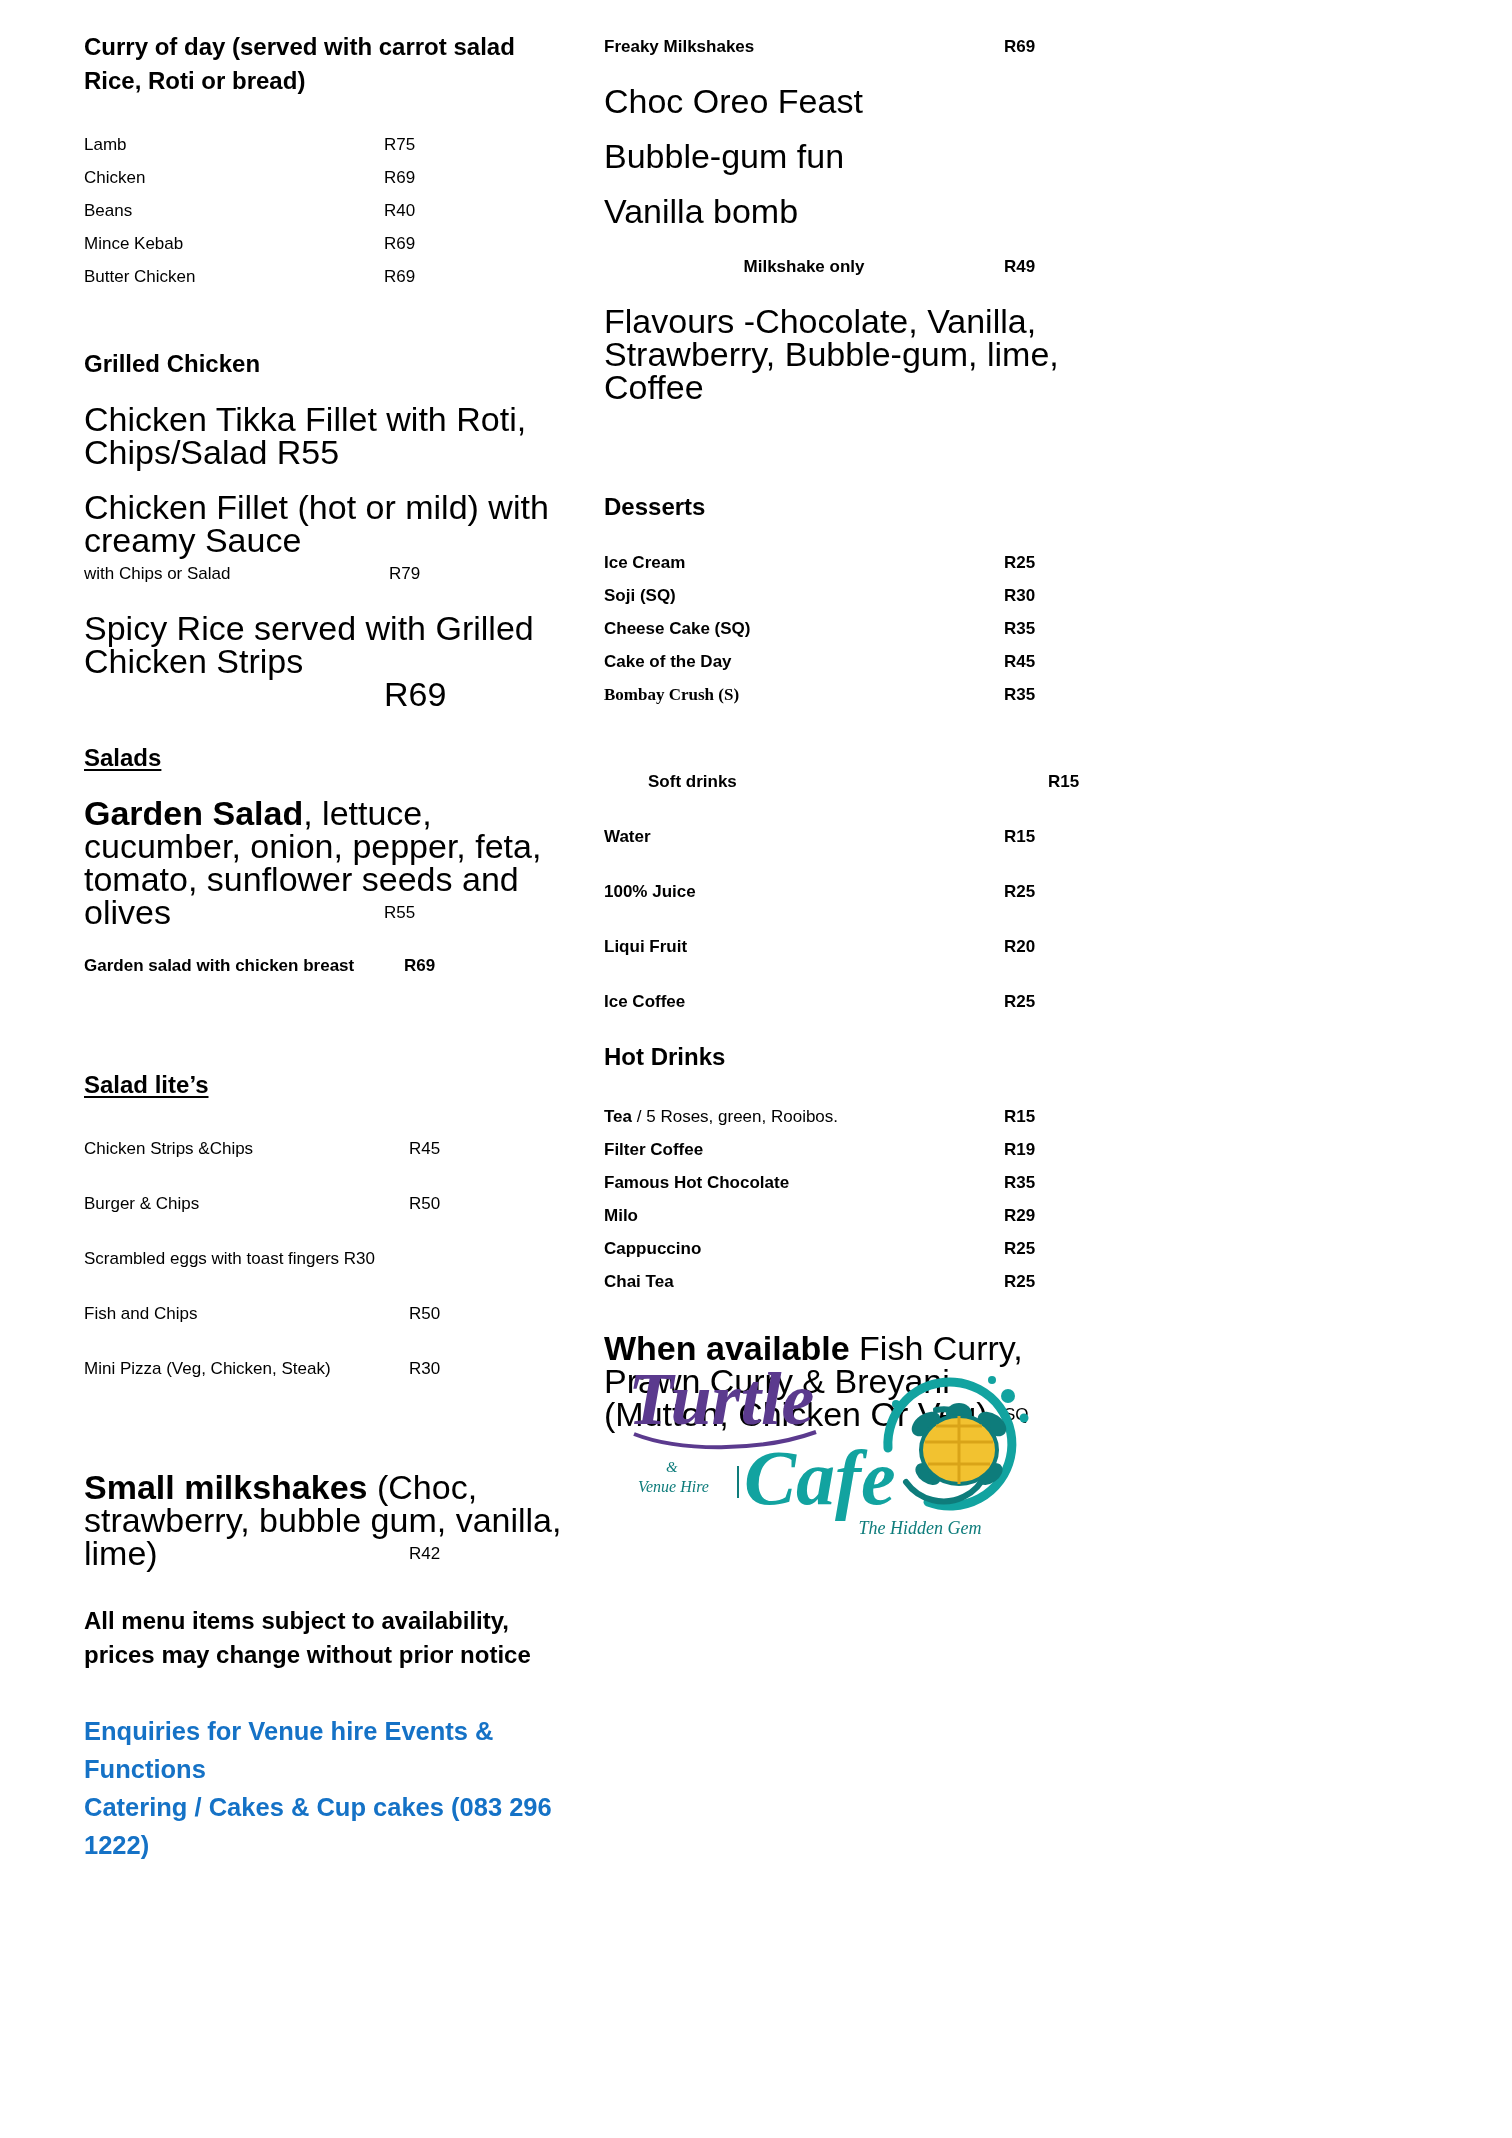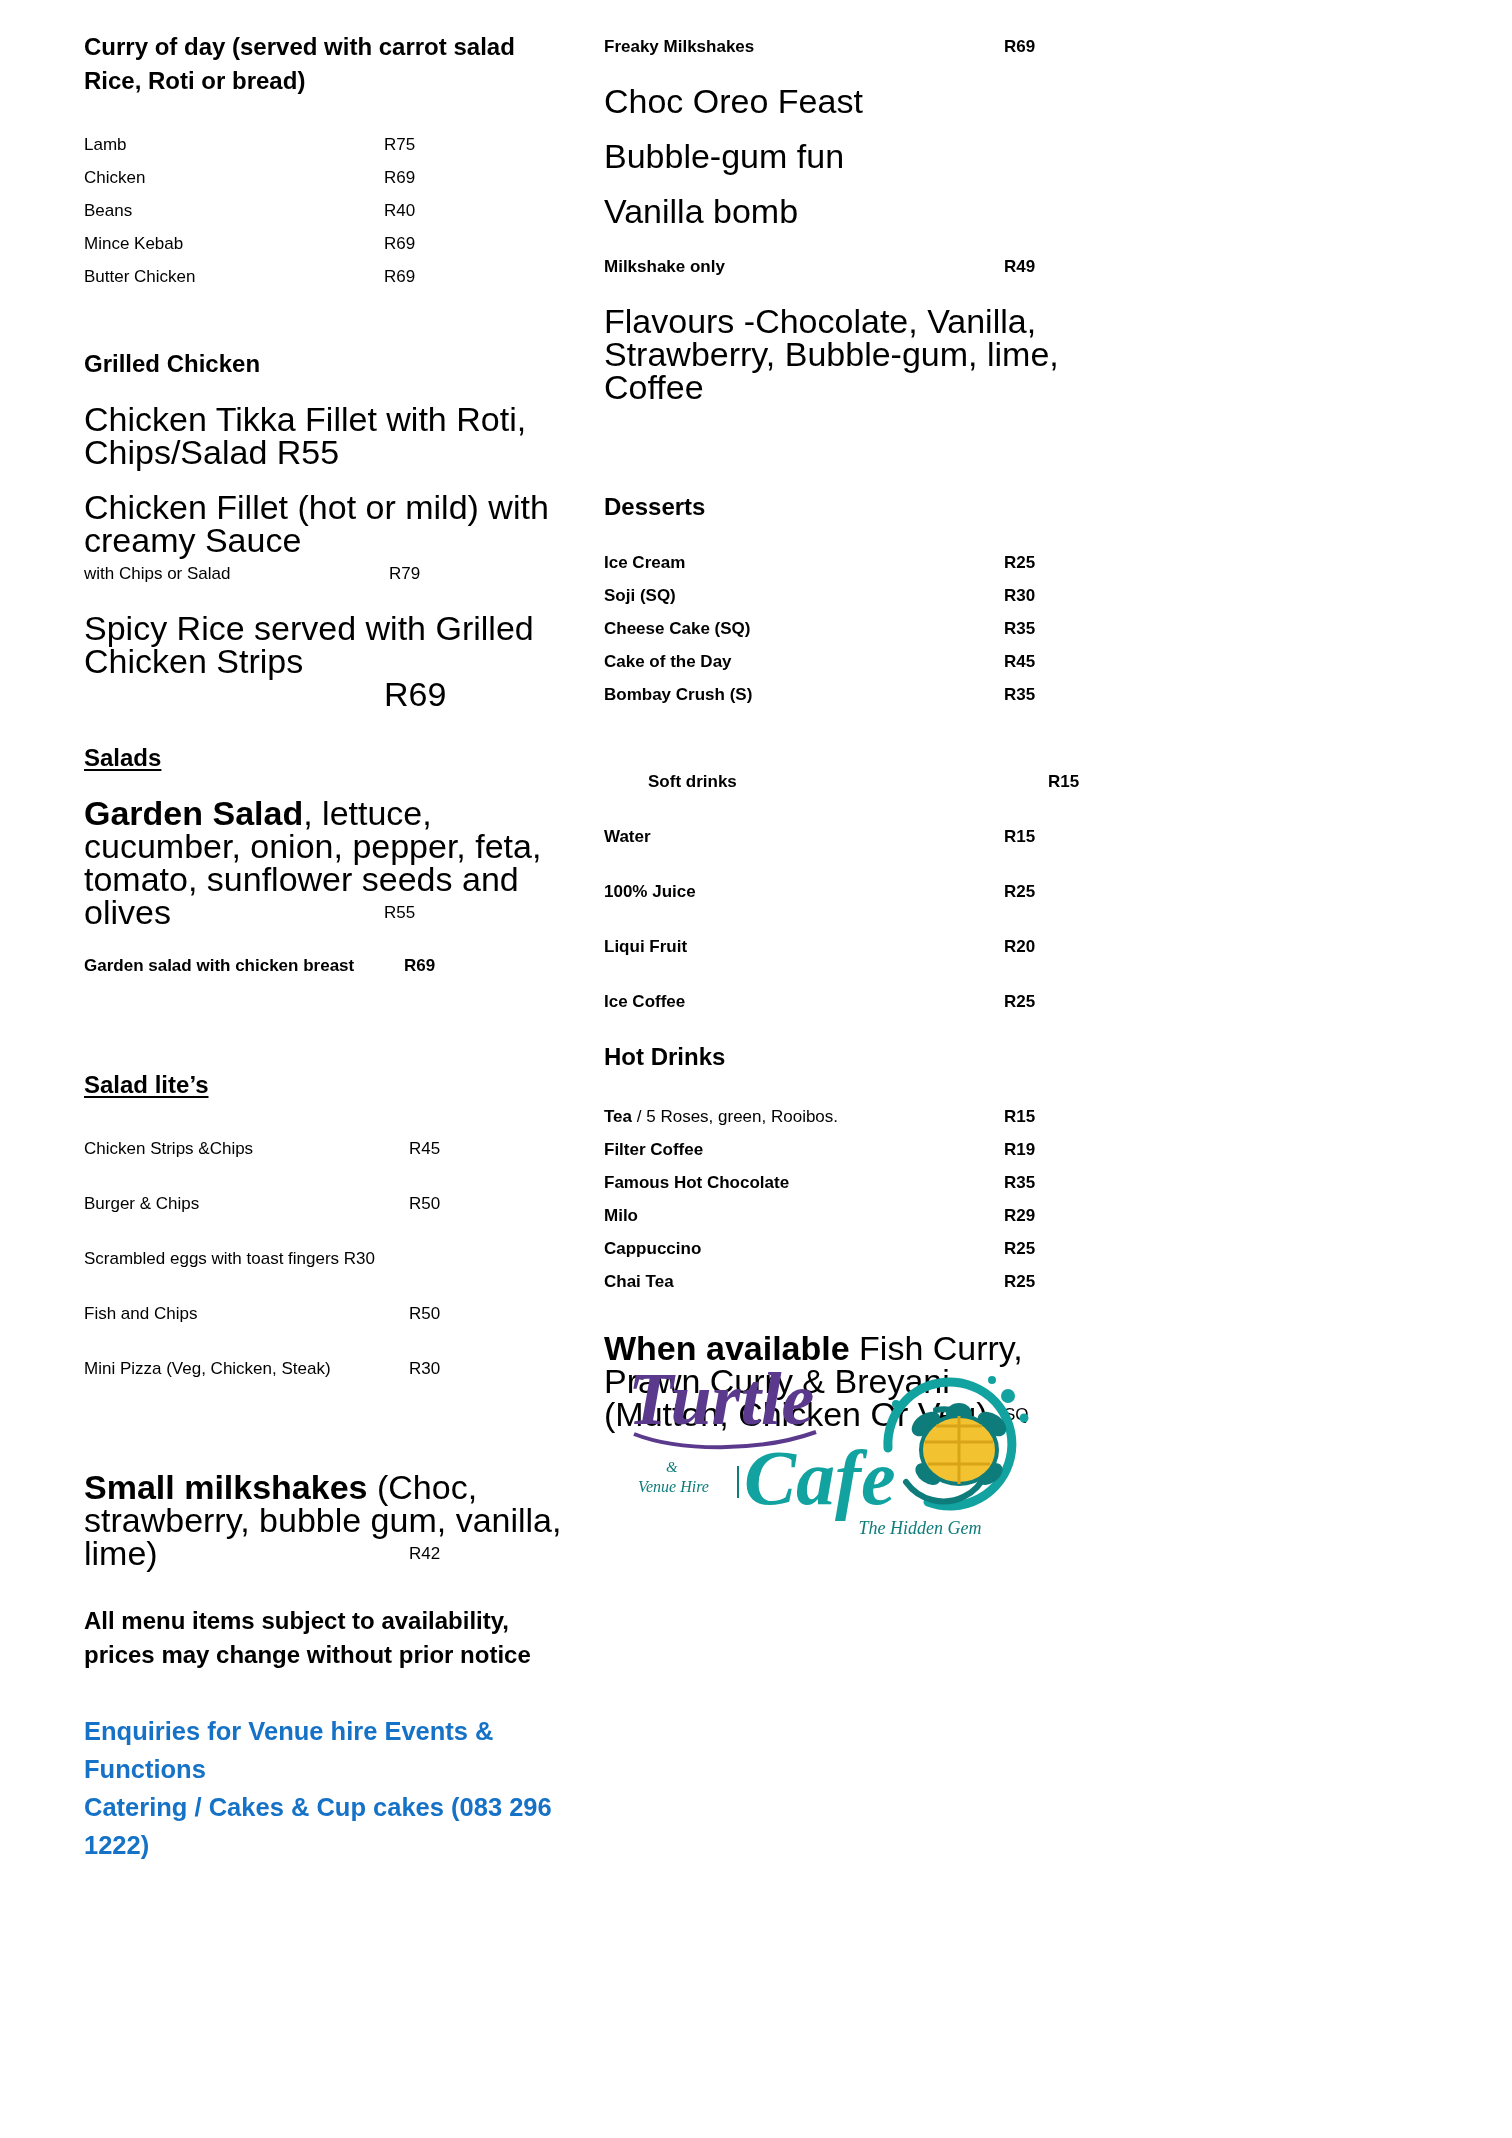--- a/index.html
+++ b/index.html
@@ -200,21 +200,21 @@
     <div class="gap-22"></div>
     <div class="para">Choc Oreo Feast</div>
     <div class="gap-22"></div>
     <div class="para">Bubble-gum fun</div>
     <div class="gap-22"></div>
     <div class="para">Vanilla bomb</div>
 
     <div class="gap-22"></div>
 
     <div class="row">
-      <span class="nm b" style="width:400px;">Milkshake only</span>
+      <span class="nm b" style="width:400px;text-align:center;">Milkshake only</span>
       <span class="pr b">R49</span>
     </div>
 
     <div class="gap-22"></div>
 
     <div class="para">Flavours -Chocolate, Vanilla, Strawberry, Bubble-gum, lime, Coffee</div>
 
     <div class="gap-86"></div>
 
     <div class="head">Desserts</div>
@@ -231,21 +231,21 @@
     </div>
     <div class="row">
       <span class="nm b" style="width:400px;">Cheese Cake (SQ)</span>
       <span class="pr b">R35</span>
     </div>
     <div class="row">
       <span class="nm b" style="width:400px;">Cake of the Day</span>
       <span class="pr b">R45</span>
     </div>
     <div class="row">
-      <span class="nm b" style="width:400px;">Bombay Crush  (S)</span>
+      <span class="nm b" style="width:400px;font-family:Liberation Serif, serif;">Bombay Crush  (S)</span>
       <span class="pr b">R35</span>
     </div>
 
     <div class="gap-54"></div>
 
     <div class="row">
       <span class="nm b" style="width:400px;margin-left:44px;">Soft drinks</span>
       <span class="pr b">R15</span>
     </div>
     <div class="gap-22"></div>

